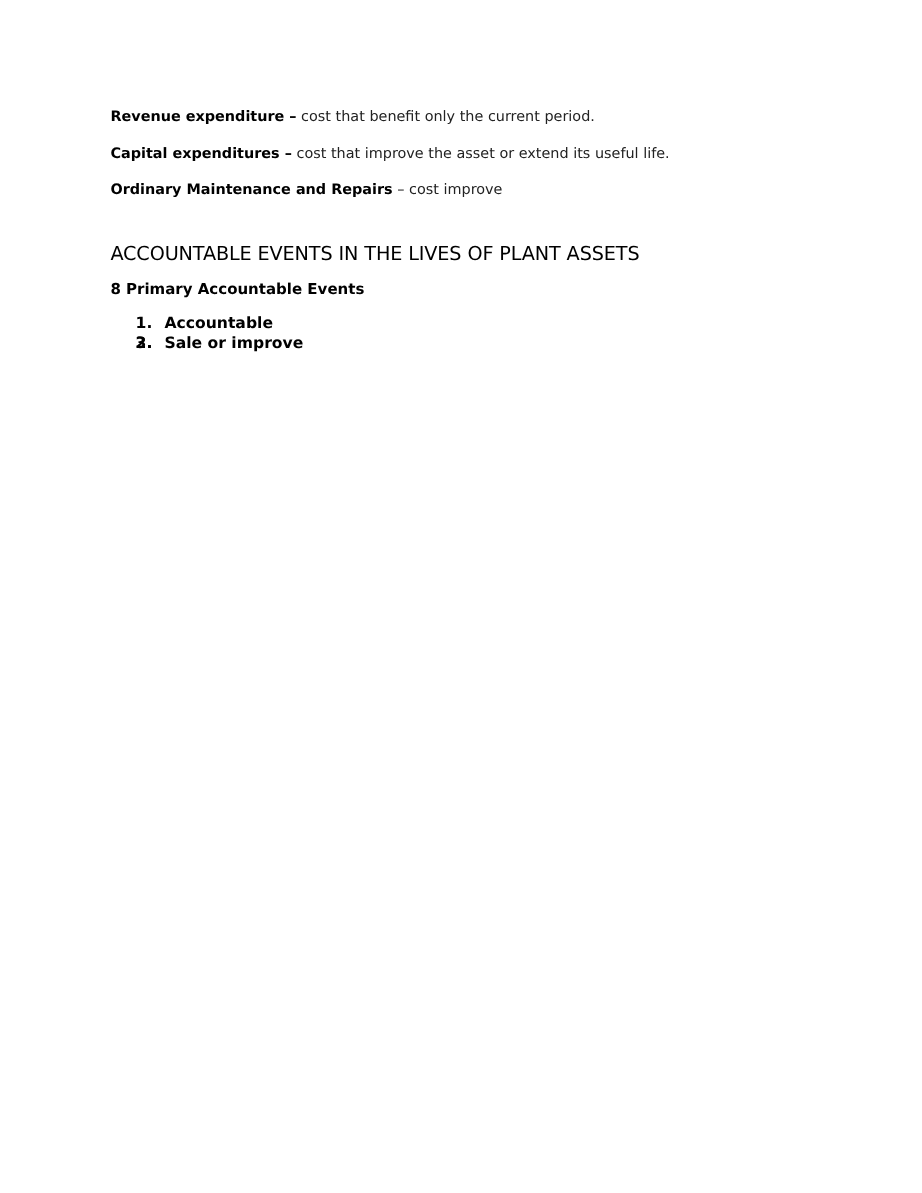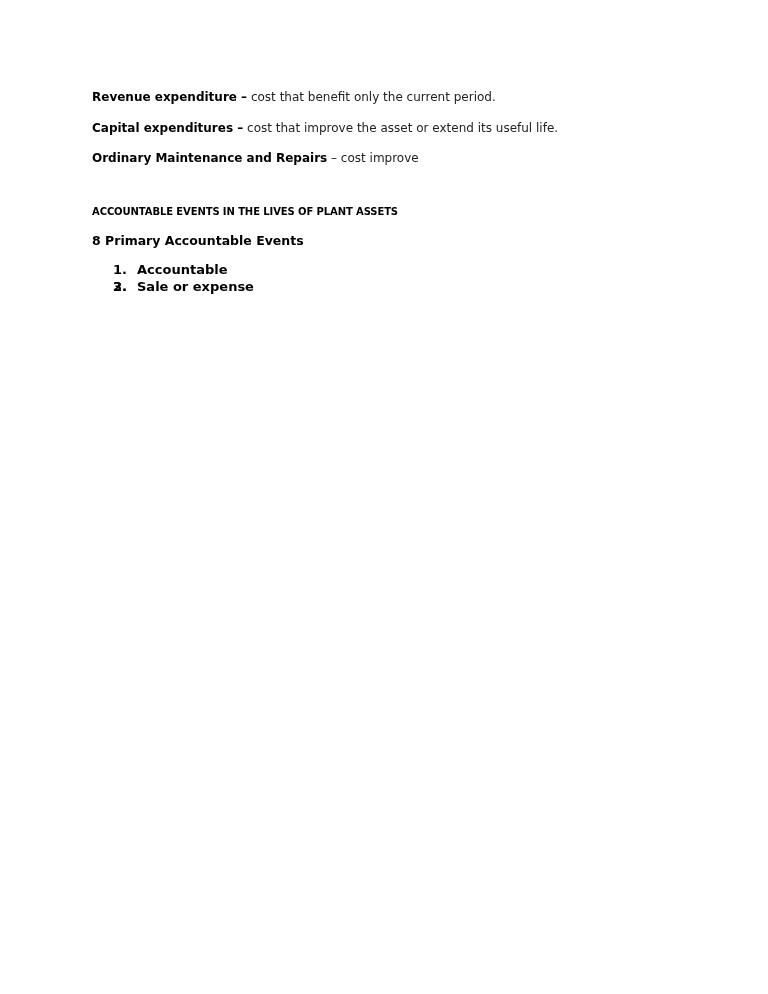--- a/index.html
+++ b/index.html
@@ -2,21 +2,21 @@
 <html><head>
   <meta charset="utf-8">
   <style>
     html, body { margin: 0; padding: 0; background: #ffffff; }
     body { width: 768px; height: 994px; position: relative; overflow: hidden;
            font-family: "DejaVu Sans", sans-serif; color: #000; }
     .page { position: absolute; left: 92px; top: 0; width: 600px; }
     .line { position: absolute; left: 0; white-space: nowrap; font-size: 12px; line-height: 18px; }
     .b { font-weight: bold; }
     .n { font-weight: normal; color: #222; }
-    .heading { font-size: 10px; font-weight: bold; letter-spacing: -0.1px; }
+    .heading { font-size: 16px; font-weight: normal; letter-spacing: -0.1px; }
     .sub { font-size: 12.5px; font-weight: bold; }
     ol { position: absolute; left: 0; top: 262px; margin: 0; padding: 0; list-style: none; }
     ol li { position: relative; font-size: 13px; font-weight: bold; line-height: 16.5px; padding-left: 45px; width: 560px; }
     ol li .num { position: absolute; left: 21px; top: 0; }
   </style>
 </head>
 <body>
 
 <div class="page">
   <div class="line" style="top:88px;">
@@ -28,15 +28,15 @@
   <div class="line" style="top:149px;">
     <span class="b">Ordinary Maintenance and Repairs</span><span class="n"> – cost improve</span>
   </div>
 
   <div class="line heading" style="top:203px;">ACCOUNTABLE EVENTS IN THE LIVES OF PLANT ASSETS</div>
   <div class="line sub" style="top:232px;">8 Primary Accountable Events</div>
 
   <ol>
     <li><span class="num">1.</span><span>Accountable</span></li>
     <li><span class="num">2.</span></li>
-    <li><span class="num">3.</span><span>Sale or expense</span></li>
+    <li><span class="num">3.</span><span>Sale or improve</span></li>
   </ol>
 </div>
 
 </body></html>

